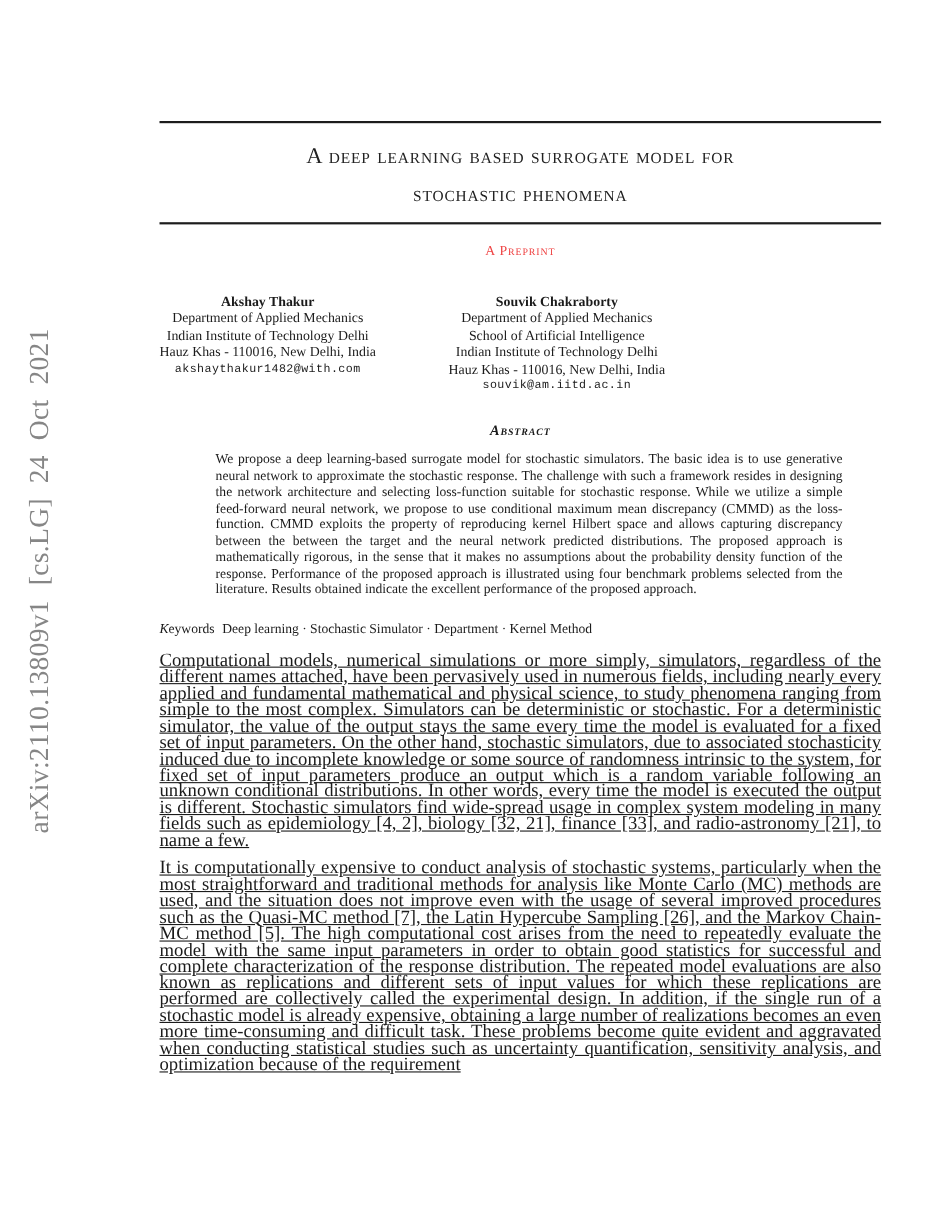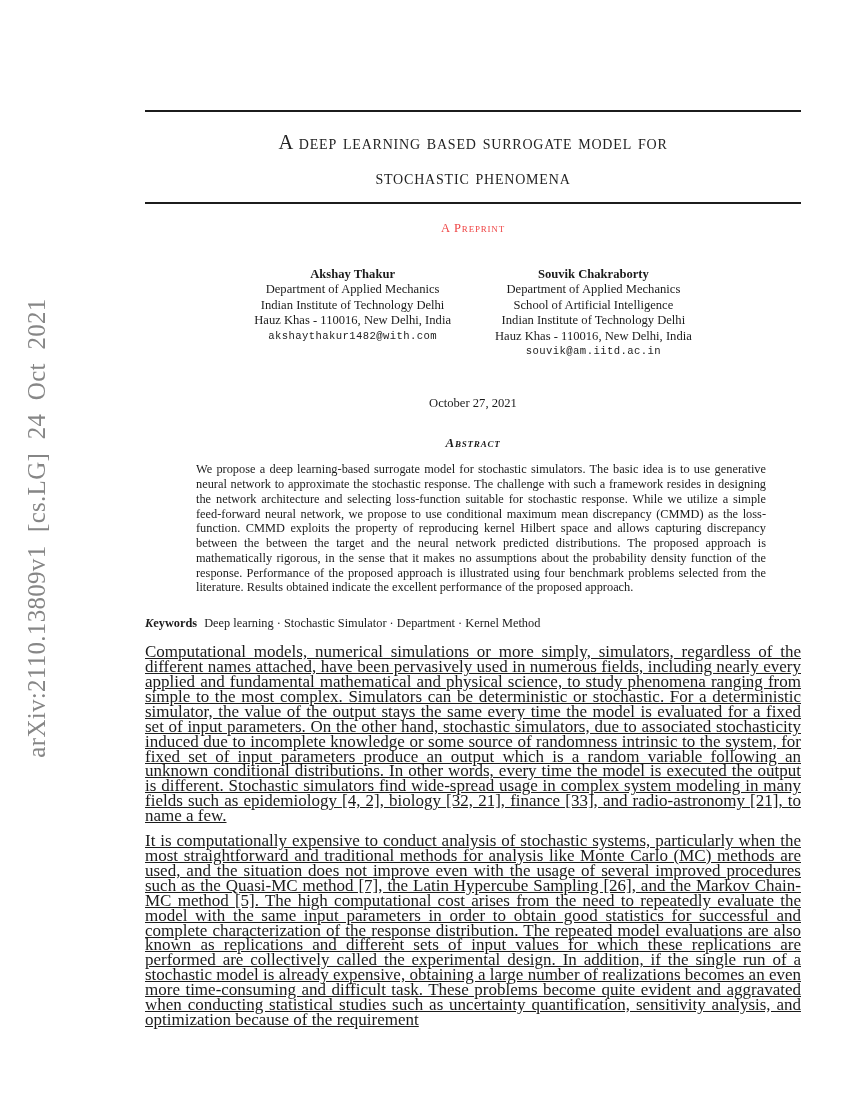--- a/index.html
+++ b/index.html
@@ -49,22 +49,22 @@
     margin-top: 17px;
     text-align: center;
     font-variant: small-caps;
     font-size: 12.5px;
     letter-spacing: 0.8px;
     color: #ef4444;
   }
   .authors {
     margin-top: 31px;
     display: flex;
-    justify-content: center;
-    gap: 44px;
+    justify-content: flex-start;
+    gap: 66px;
   }
   .author {
     text-align: center;
     font-size: 12.6px;
     line-height: 15.4px;
   }
   .author .name { font-weight: bold; }
   .author .email {
     font-family: "Liberation Mono", "DejaVu Sans Mono", monospace;
     font-size: 10.6px;
@@ -90,21 +90,21 @@
     width: 570px;
     font-size: 12.35px;
     line-height: 14.75px;
     text-align: justify;
   }
   .keywords {
     margin-top: 21px;
     font-size: 12.35px;
   }
   .keywords-label {
-    font-weight: bold;
+    font-weight: normal;
     display: inline-block;
     margin-right: 7px;
   }
   .keywords-label::first-letter { font-style: italic; }
   .section-heading {
     margin-top: 25px;
     font-weight: bold;
     font-size: 14.6px;
   }
   .section-heading .sec-num { display: inline-block; margin-right: 13px; }
@@ -148,21 +148,20 @@
       <div class="author">
         <div class="name">Souvik Chakraborty</div>
         <div>Department of Applied Mechanics</div>
         <div>School of Artificial Intelligence</div>
         <div>Indian Institute of Technology Delhi</div>
         <div>Hauz Khas - 110016, New Delhi, India</div>
         <div class="email">souvik@am.iitd.ac.in</div>
       </div>
     </div>
 
-    <div class="date">October 27, 2021</div>
 
     <div class="abstract-heading">Abstract</div>
 
     <p class="abstract-text">We propose a deep learning-based surrogate model for stochastic simulators. The basic idea is to use generative neural network to approximate the stochastic response. The challenge with such a framework resides in designing the network architecture and selecting loss-function suitable for stochastic response. While we utilize a simple feed-forward neural network, we propose to use conditional maximum mean discrepancy (CMMD) as the loss-function. CMMD exploits the property of reproducing kernel Hilbert space and allows capturing discrepancy between the between the target and the neural network predicted distributions. The proposed approach is mathematically rigorous, in the sense that it makes no assumptions about the probability density function of the response. Performance of the proposed approach is illustrated using four benchmark problems selected from the literature. Results obtained indicate the excellent performance of the proposed approach.</p>
 
     <div class="keywords">
       <span class="keywords-label">Keywords</span><span>Deep learning · Stochastic Simulator · Department · Kernel Method</span>
     </div>
 
 

